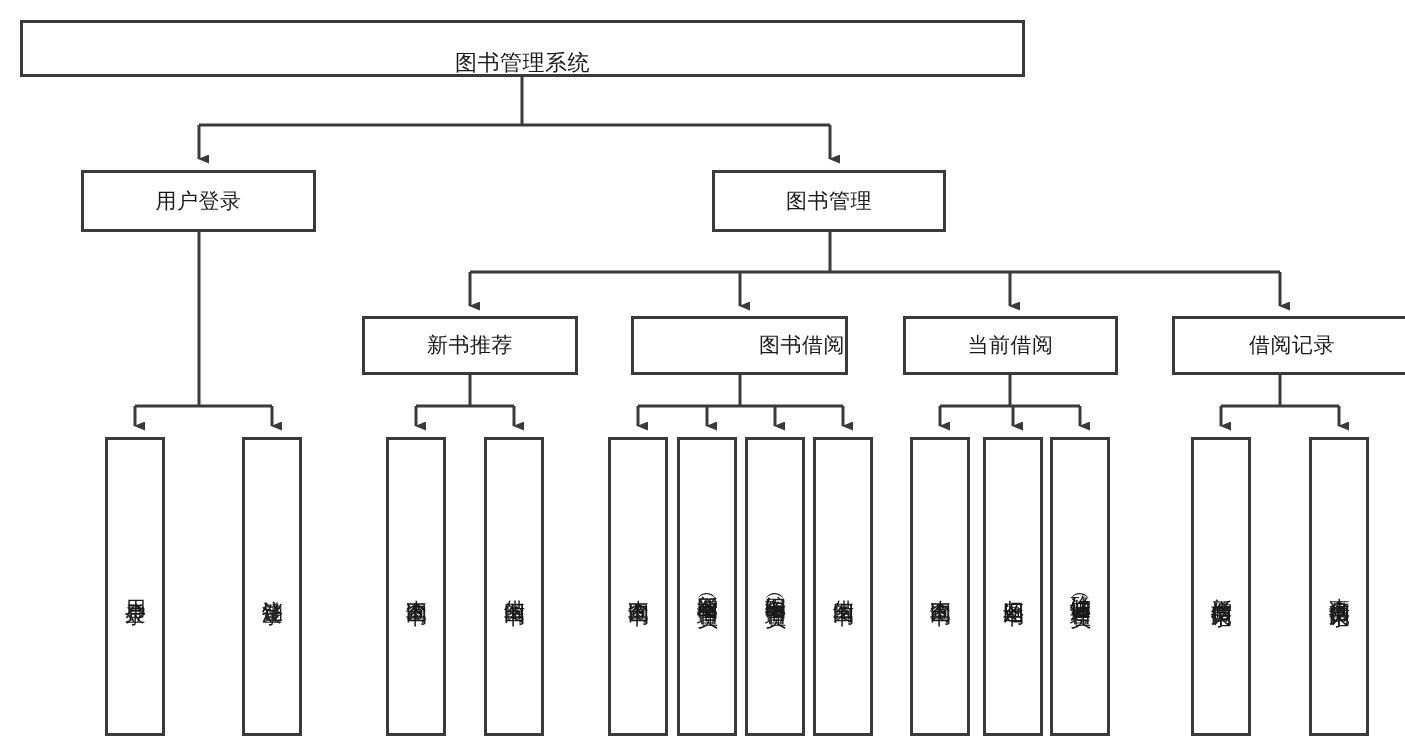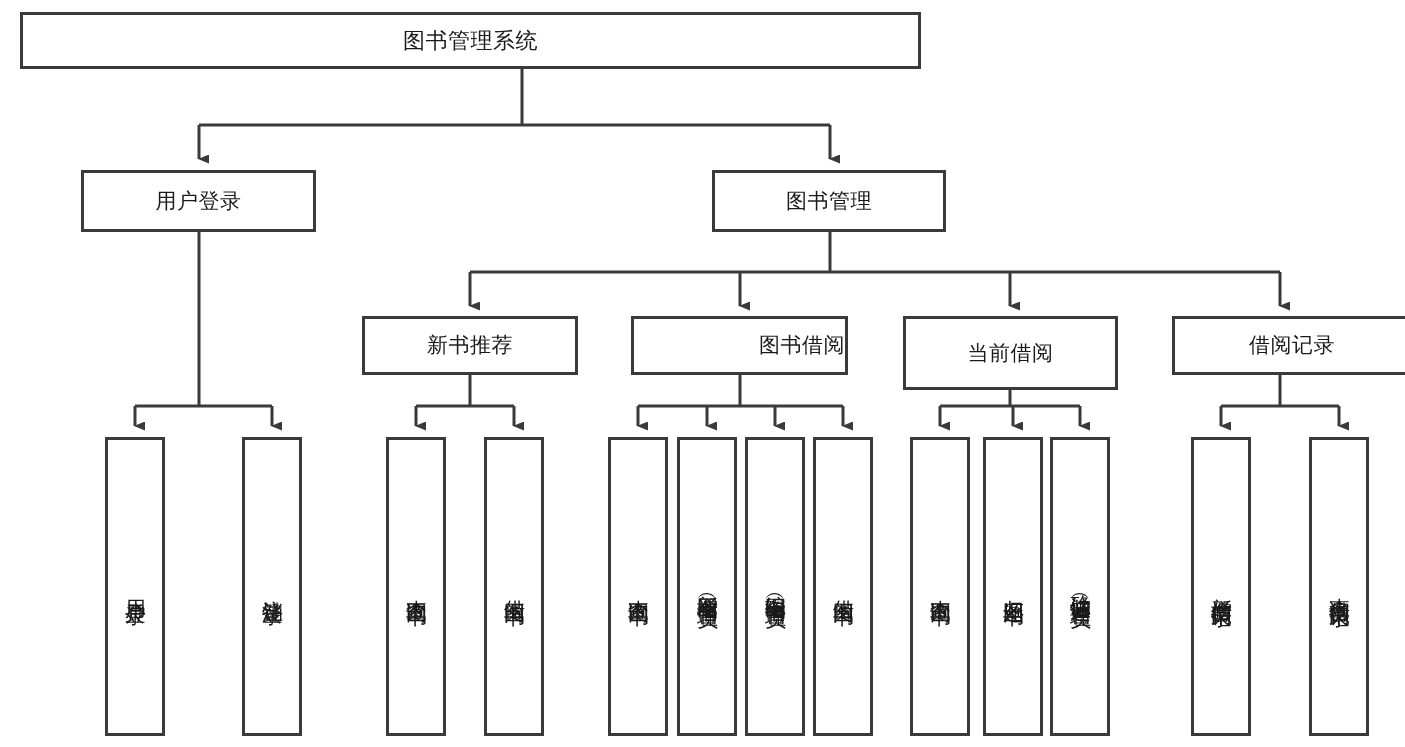--- a/index.html
+++ b/index.html
@@ -124,38 +124,38 @@
     </g>
 
     <g stroke="#3a3a3a" stroke-width="3" fill="none">
       <path d="M1280,375 L1280,406"></path>
       <path d="M1221,406 L1339,406"></path>
       <path d="M1221,406 L1221,426" marker-end="url(#arrowhead)"></path>
       <path d="M1339,406 L1339,426" marker-end="url(#arrowhead)"></path>
     </g>
   </svg>
 
-  <div class="node root" style="left:20px; top:12px; width:901px; height:57px;">
+  <div class="node root" style="left:20px; top:20px; width:1005px; height:57px;align-items:flex-end;">
     <span class="node-label">图书管理系统</span>
   </div>
 
   <div class="node" style="left:81px; top:170px; width:235px; height:62px;">
     <span class="node-label">用户登录</span>
   </div>
   <div class="node" style="left:362px; top:316px; width:216px; height:59px;">
     <span class="node-label">新书推荐</span>
   </div>
 
   <div class="node" style="left:712px; top:170px; width:234px; height:62px;">
     <span class="node-label">图书管理</span>
   </div>
   <div class="node" style="left:631px; top:316px; width:217px; height:59px;justify-content:flex-end;">
     <span class="node-label">图书借阅</span>
   </div>
-  <div class="node" style="left:903px; top:316px; width:215px; height:74px;">
+  <div class="node" style="left:903px; top:316px; width:215px; height:59px;">
     <span class="node-label">当前借阅</span>
   </div>
   <div class="node" style="left:1172px; top:316px; width:240px; height:59px;">
     <span class="node-label">借阅记录</span>
   </div>
 
   <div class="node vertical" style="left:105px; top:437px; width:60px; height:299px;">
     <span class="node-label">用户登录</span>
   </div>
   <div class="node vertical" style="left:242px; top:437px; width:60px; height:299px;">

